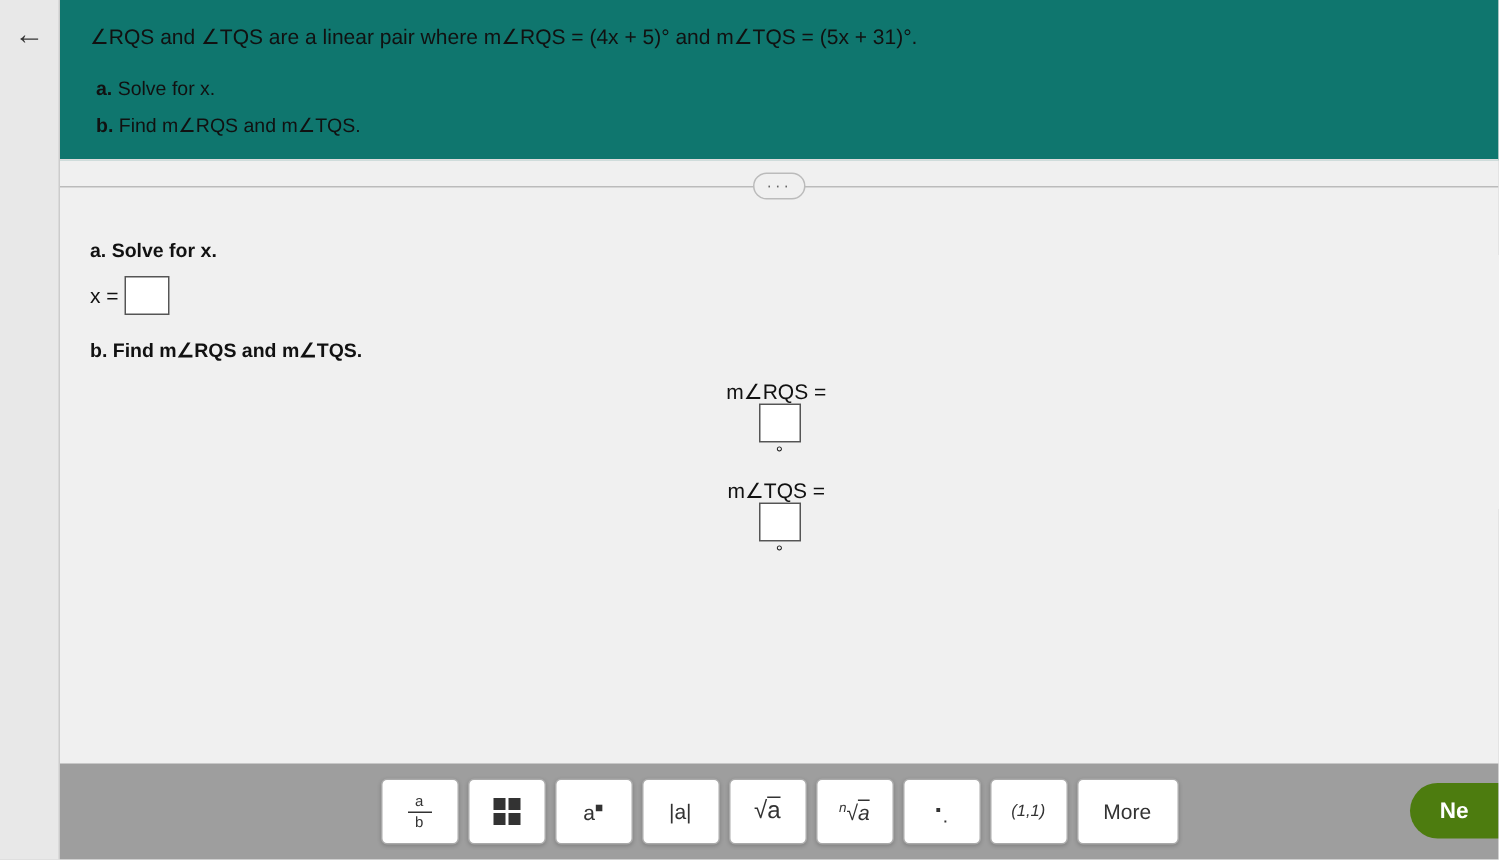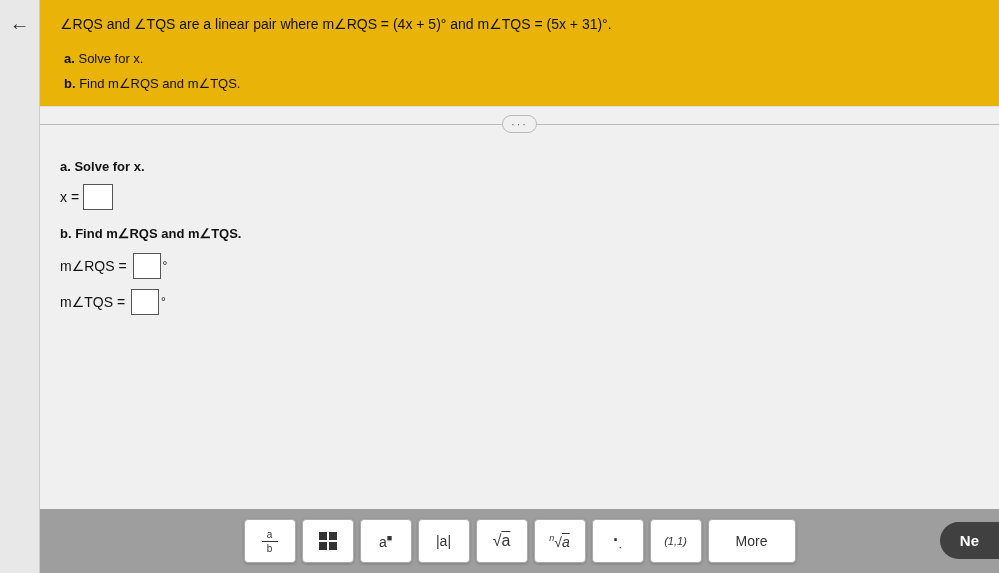--- a/index.html
+++ b/index.html
@@ -30,21 +30,21 @@
     }
 
     .content-area {
       flex: 1;
       background: #f0f0f0;
       display: flex;
       flex-direction: column;
     }
 
     .top-section {
-      background: #eab308;
+      background: #0f766e;
       padding: 14px 20px 10px 20px;
       border-bottom: 1px solid #ddd;
     }
 
     .problem-statement {
       font-size: 14px;
       color: #111;
       margin-bottom: 12px;
       line-height: 1.5;
     }
@@ -125,20 +125,21 @@
       color: #111;
       margin-bottom: 12px;
     }
 
     .angle-row {
       display: flex;
       align-items: center;
       font-size: 14px;
       color: #111;
       margin-bottom: 10px;
+      flex-direction: column;
     }
 
     .degree-box {
       width: 28px;
       height: 26px;
       border: 1.5px solid #555;
       background: white;
       display: inline-block;
       margin: 0 2px;
     }
@@ -168,36 +169,36 @@
       cursor: pointer;
       font-size: 16px;
       color: #333;
       box-shadow: 0 1px 3px rgba(0,0,0,0.2);
     }
 
     .more-btn {
       background: white;
       border: 1px solid #aaa;
       border-radius: 4px;
-      width: 88px;
+      width: 68px;
       height: 44px;
       display: flex;
       align-items: center;
       justify-content: center;
       cursor: pointer;
       font-size: 14px;
       color: #333;
       box-shadow: 0 1px 3px rgba(0,0,0,0.2);
     }
 
     .next-btn {
       position: absolute;
       bottom: 14px;
       right: 0;
-      background: #404040;
+      background: #4d7c0f;
       color: white;
       border: none;
       border-radius: 22px 0 0 22px;
       padding: 10px 20px;
       font-size: 15px;
       font-weight: bold;
       cursor: pointer;
       text-align: center;
     }
     .bold { font-weight: bold; }

